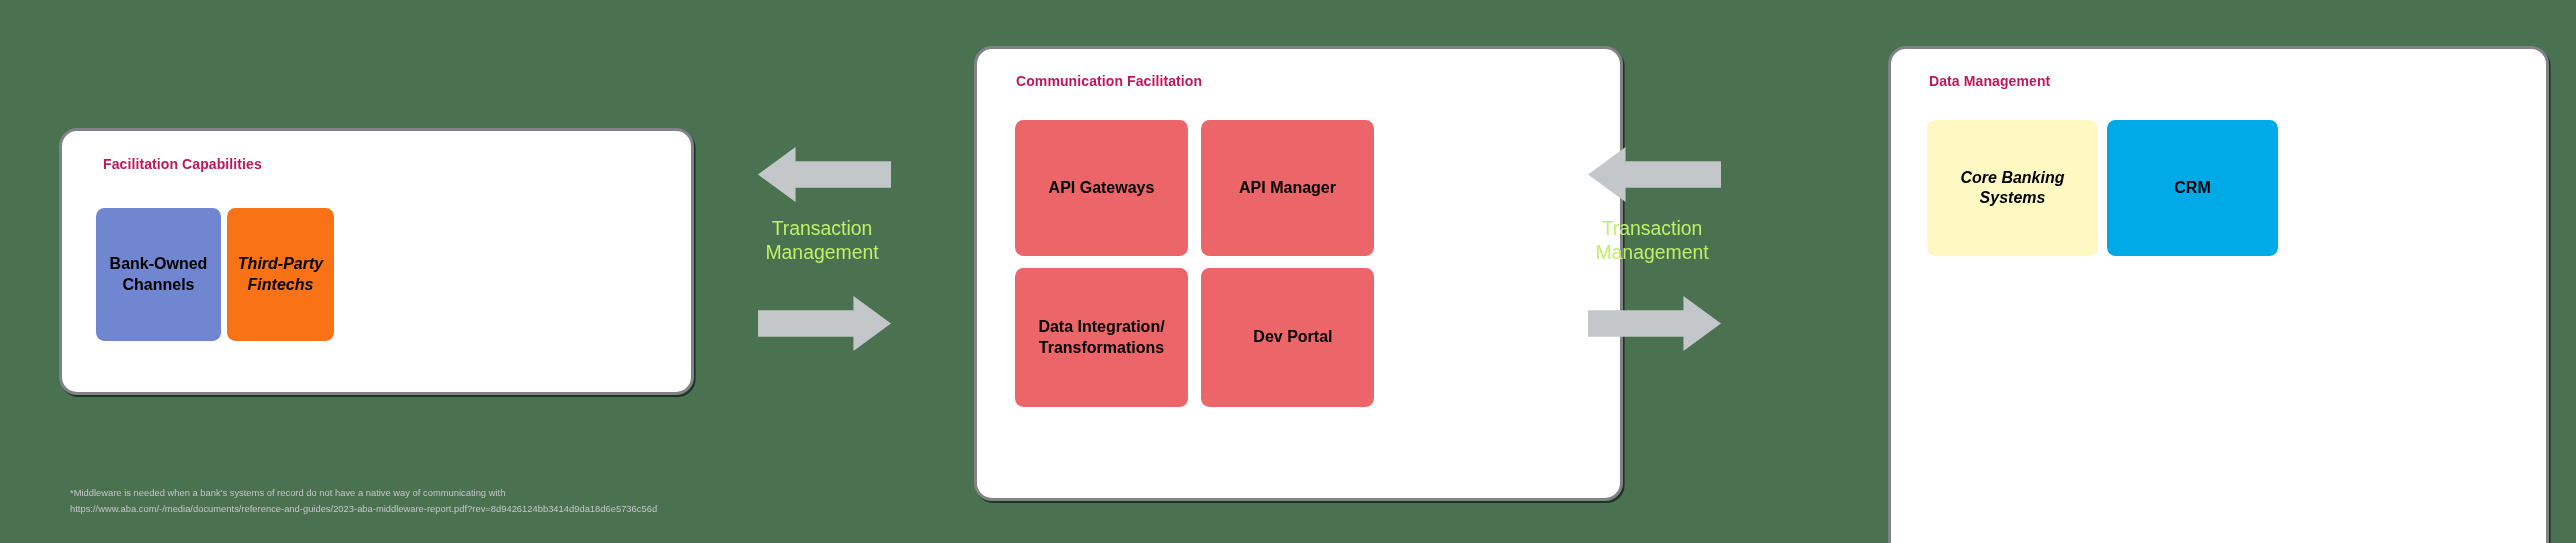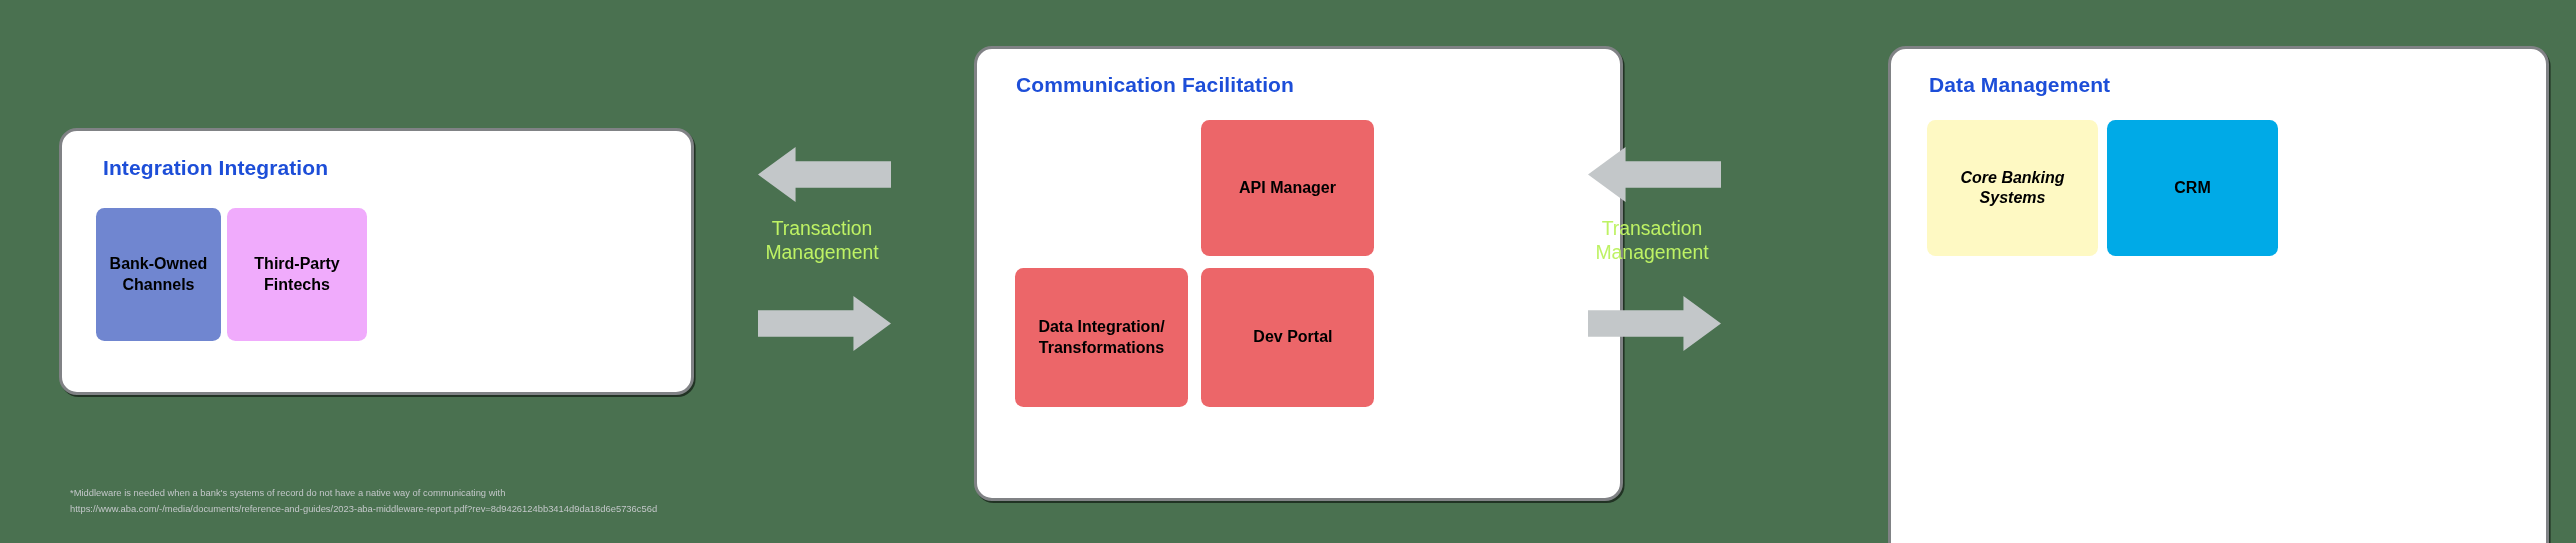--- a/index.html
+++ b/index.html
@@ -27,23 +27,23 @@
     position: absolute;
     background: #ffffff;
     border: 3.7px solid #808285;
     border-radius: 18px;
     box-shadow: 1.6px 2.1px 0 0 rgba(0,0,0,0.55);
     box-sizing: border-box;
   }
 
   .panel-title {
     position: absolute;
-    color: #1d4ed8;
+    color: #be185d;
     font-weight: bold;
-    font-size: 21px;
+    font-size: 14px;
     letter-spacing: 0.1px;
     white-space: nowrap;
   }
 
   
   #panel-integration {
     left: 59px;  top: 128px;
     width: 635px; height: 267px;
   }
   #panel-integration .panel-title { left: 41px; top: 25px; }
@@ -77,23 +77,23 @@
   }
   .node .node-label { display: block; white-space: pre-line; }
 
   
   #node-bank-owned {
     background: #7086d0;
     left: 34px; top: 77px;
     width: 125px; height: 133px;
   }
   #node-third-party {
-    background: #f0abfc;
+    background: #f97316;
     left: 165px; top: 77px;
-    width: 140px; height: 133px;
+    width: 107px; height: 133px; font-style: italic;
   }
 
   
   #node-api-gateways {
     background: #ec6669;
     left: 38px; top: 71px;
     width: 173px; height: 136px;
   }
   #node-api-manager {
     background: #ec6669;
@@ -169,21 +169,21 @@
     line-height: 1.75;
   }
   #footnote .fn-line { display: block; white-space: nowrap; }
 </style>
 </head>
 <body>
 
 <div class="stage">
 
   <div class="panel" id="panel-integration">
-    <div class="panel-title">Integration Integration</div>
+    <div class="panel-title">Facilitation Capabilities</div>
 
     <div class="node" id="node-bank-owned">
       <span class="node-label">Bank-Owned
 Channels</span>
     </div>
 
     <div class="node" id="node-third-party">
       <span class="node-label">Third-Party
 Fintechs</span>
     </div>
@@ -202,20 +202,23 @@
     <div class="arrow arrow-right">
       <svg viewBox="0 0 255 105" preserveAspectRatio="none" aria-hidden="true">
         <polygon points="255,52.5 183,0 183,27 0,27 0,78 183,78 183,105" fill="#c3c7c9"></polygon>
       </svg>
     </div>
   </div>
 
   <div class="panel" id="panel-communication">
     <div class="panel-title">Communication Facilitation</div>
 
+    <div class="node" id="node-api-gateways">
+      <span class="node-label">API Gateways</span>
+    </div>
 
     <div class="node" id="node-data-integration">
       <span class="node-label">Data Integration/
 Transformations</span>
     </div>
 
     <div class="node" id="node-api-manager">
       <span class="node-label">API Manager</span>
     </div>
 

